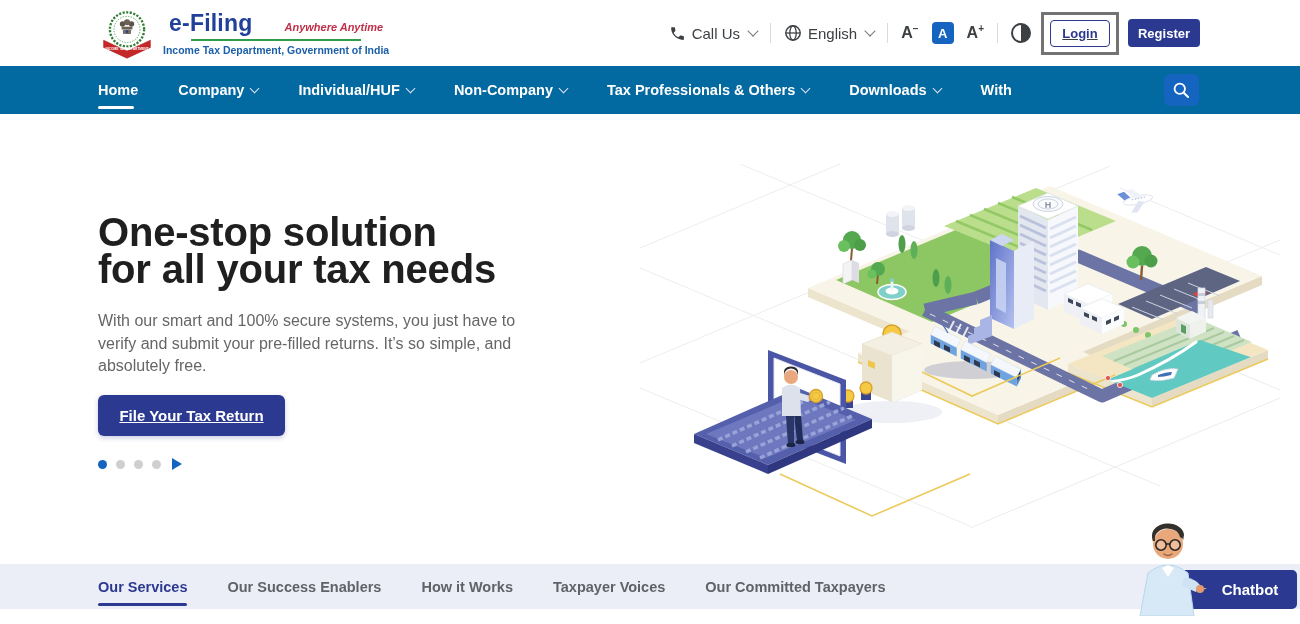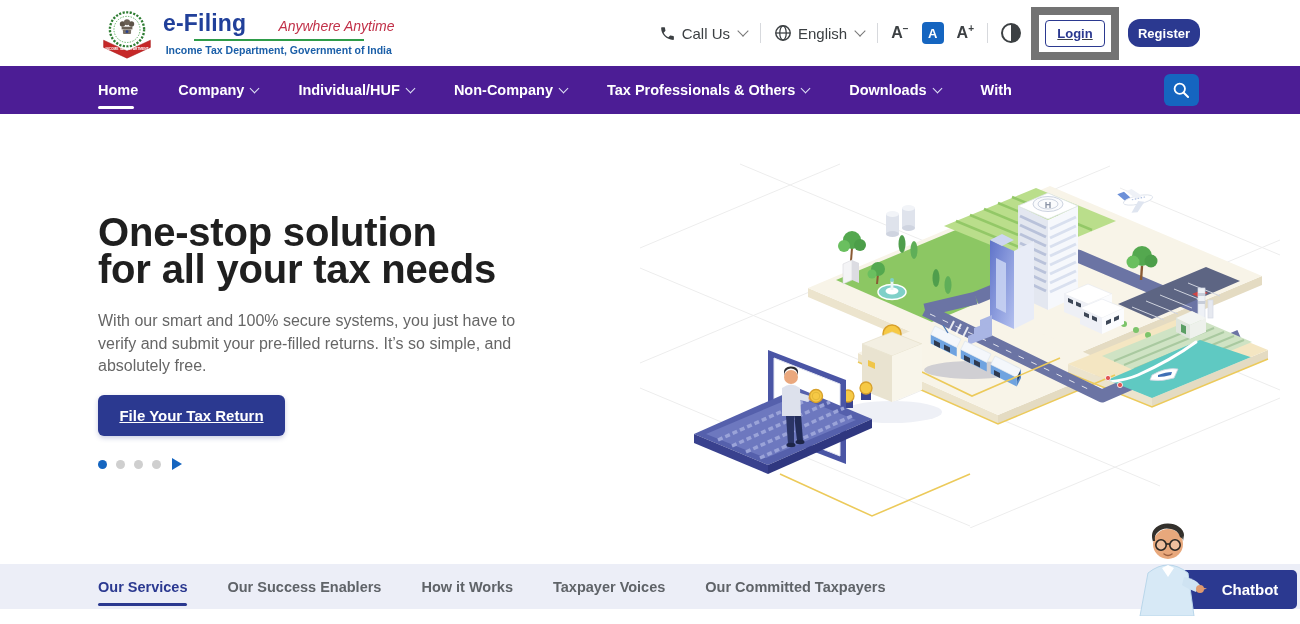--- a/index.html
+++ b/index.html
@@ -5,47 +5,47 @@
   html,body{margin:0;padding:0;background:#fff;}
   .page{position:relative;width:1300px;height:624px;background:#fff;overflow:hidden;
         font-family:"Liberation Sans", sans-serif;-webkit-font-smoothing:antialiased;}
 
   
   .topbar{position:absolute;left:0;top:0;width:100%;height:66px;background:#fff;}
   .brand{position:absolute;left:100px;top:6px;display:flex;align-items:center;gap:9px;}
   .brand-text{display:flex;flex-direction:column;align-items:center;}
   .brand-row{display:flex;align-items:baseline;gap:8px;}
   .brand-name{font-size:23px;font-weight:700;color:#21409a;letter-spacing:.2px;}
-  .brand-tag{font-size:14px;font-style:italic;font-weight:400;color:#c13048;margin-left:24px;}
+  .brand-tag{font-size:11px;font-style:italic;font-weight:700;color:#c13048;margin-left:24px;}
   .brand-rule{height:2px;background:#2e9c49;margin:2px 0 3px 0;border:none;width:170px;}
   .brand-sub{font-size:10.5px;font-weight:600;color:#1b5fa8;}
 
   .hdr-controls{position:absolute;right:100px;top:0;height:66px;display:flex;align-items:center;
                 color:#3c4043;font-size:15px;}
   .hc-item{display:flex;align-items:center;gap:6px;cursor:pointer;}
   .sep{width:1px;height:20px;background:#d7d9dd;margin:0 13px;}
   .chev{width:7px;height:7px;border-right:1.6px solid #777;border-bottom:1.6px solid #777;
         transform:rotate(45deg);margin:-4px 0 0 3px;}
   .fs-group{display:flex;align-items:center;gap:13px;}
   .fs-btn{font-weight:700;font-size:16px;color:#3c4043;cursor:pointer;line-height:1;}
   .fs-btn sup{font-size:10px;}
   .fs-norm{background:#1565c0;color:#fff;width:22px;height:22px;border-radius:4px;display:flex;
            align-items:center;justify-content:center;font-weight:700;font-size:13px;cursor:pointer;}
   .contrast{width:16px;height:16px;border:2px solid #3c4043;border-radius:50%;
             background:linear-gradient(to right,#fff 0 50%,#3c4043 50% 100%);cursor:pointer;}
-  .login-outline{border:8px solid #737373;padding:5px 6px;margin:0 2px 0 10px;text-decoration:underline;}
+  .login-outline{border:3px solid #737373;padding:5px 6px;margin:0 2px 0 10px;text-decoration:underline;}
   .login-btn{width:58px;height:25px;border:1.5px solid #2b3990;border-radius:4px;background:#fff;
              color:#2b3990;font-weight:700;font-size:13px;display:flex;align-items:center;
              justify-content:center;cursor:pointer;}
-  .register-btn{width:72px;height:28px;background:#2b3990;border-radius:12px;color:#fff;
+  .register-btn{width:72px;height:28px;background:#2b3990;border-radius:4px;color:#fff;
                 font-weight:700;font-size:13px;display:flex;align-items:center;justify-content:center;
                 margin-left:7px;cursor:pointer;}
 
   
-  .mainnav{position:absolute;left:0;top:66px;width:100%;height:48px;background:#4c1d95;}
+  .mainnav{position:absolute;left:0;top:66px;width:100%;height:48px;background:#0369a1;}
   .nav-items{display:flex;align-items:center;height:48px;padding-left:98px;gap:40px;}
   .nav-item{position:relative;height:48px;display:flex;align-items:center;gap:7px;color:#fff;
             font-size:14.5px;font-weight:600;cursor:pointer;white-space:nowrap;}
   .nav-item.active::after{content:"";position:absolute;left:0;bottom:5px;width:36px;height:3px;
             background:#fff;border-radius:2px;}
   .nav-chev{width:6px;height:6px;border-right:1.6px solid #dfe3f5;border-bottom:1.6px solid #dfe3f5;
             transform:rotate(45deg);margin-top:-4px;}
   .nav-search{position:absolute;left:1164px;top:8px;width:35px;height:32px;background:#1565c0;
               border-radius:6px;display:flex;align-items:center;justify-content:center;cursor:pointer;}
 

